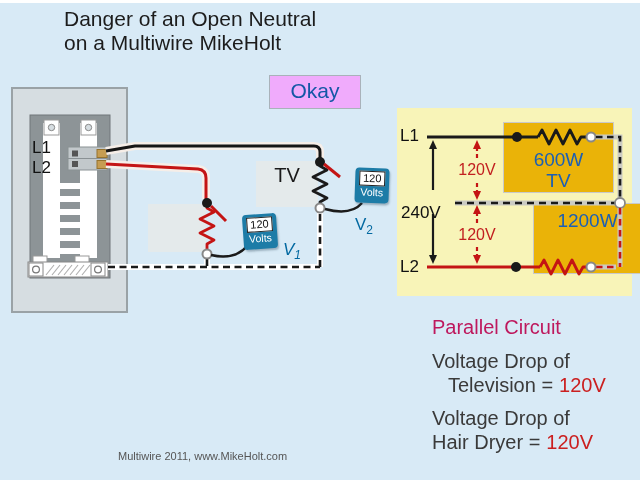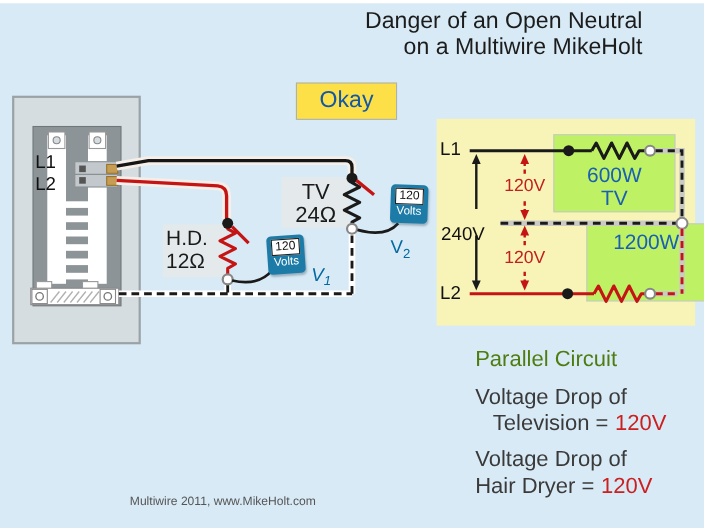--- a/index.html
+++ b/index.html
@@ -5,38 +5,38 @@
   html,body{margin:0;padding:0;}
   #stage{
     position:relative;width:640px;height:480px;overflow:hidden;
     background:#d8eaf6;
     font-family:"Liberation Sans","DejaVu Sans",sans-serif;
     color:#1a1a1a;
   }
   .abs{position:absolute;}
   #top-strip{left:0;top:0;width:640px;height:3px;background:#ffffff;}
   
-  #title{left:64px;top:7px;width:520px;text-align:right;font-size:21px;line-height:24px;color:#1c1c1c;}
-  
-  #okay-box{left:269px;top:75px;width:90px;height:32px;background:#fde047;border:1px solid #a9b2ba;
+  #title{left:64px;top:7px;width:520px;text-align:left;font-size:21px;line-height:24px;color:#1c1c1c;}
+  
+  #okay-box{left:269px;top:75px;width:90px;height:32px;background:#f0abfc;border:1px solid #a9b2ba;
     text-align:center;line-height:30px;font-size:21px;color:#1457a6;}
   
   .panel-label{font-size:17px;color:#111;}
   #label-l1{left:32px;top:138px;}
   #label-l2{left:32px;top:158px;}
   
   .plate{background:rgba(228,233,233,0.93);}
   #plate-hd{left:148px;top:204px;width:58px;height:48px;}
   #plate-tv{left:256px;top:161px;width:62px;height:46px;}
   .plate-text{font-size:19px;line-height:21px;color:#1a1a1a;}
   #text-hd{left:151px;top:207px;}
   #text-tv{left:256px;top:165px;width:62px;text-align:center;font-size:20px;}
   
   #yellow-panel{left:397px;top:108px;width:235px;height:188px;background:#f8f4b8;}
-  .white-box{background:#bef264;border:1px solid #c9c9c9;text-align:center;
+  .white-box{background:#eab308;border:1px solid #c9c9c9;text-align:center;
     font-size:19px;line-height:21px;color:#1b5fb4;}
   #white-box-tv{left:503px;top:122px;width:109px;height:69px;padding-top:0;}
   #white-box-tv .box-text{margin-top:26px;}
   #white-box-hd{left:505px;top:203px;width:107px;height:69px;margin-left:28px;}
   #white-box-hd .box-text{margin-top:6px;}
   .ylabel{font-size:17px;color:#111;}
   #ylabel-l1{left:400px;top:126px;}
   #ylabel-l2{left:400px;top:257px;}
   #ylabel-240{left:401px;top:203px;}
   .red-volt{left:452px;width:50px;text-align:center;font-size:16px;color:#c22020;}
@@ -52,21 +52,21 @@
   .meter .unit{font-size:10.5px;line-height:12px;color:#fff;}
   .vlabel{font-size:17px;color:#0369a1;}
   .vlabel sub{font-size:12px;}
   #vlabel-1{left:283px;top:240px;font-style:italic;}
   #vlabel-2{left:355px;top:215px;}
   
   #banner{left:97px;top:321px;width:230px;height:43px;background:#17699c;
     text-align:center;line-height:43px;font-size:23px;color:#f4f8fb;}
   
   .summary-line{font-size:20px;color:#3a3a3a;line-height:23px;}
-  #summary-heading{left:432px;top:316px;font-size:20px;color:#4d7c0f;}
+  #summary-heading{left:432px;top:316px;font-size:20px;color:#be185d;}
   #sum-r1l1{left:432px;top:350px;}
   #sum-r1l2{left:448px;top:374px;}
   #sum-r2l1{left:432px;top:407px;}
   #sum-r2l2{left:432px;top:431px;}
   .value-red{color:#cb2020;margin-left:6px;}
   
   #footer{left:118px;top:450px;font-size:11px;color:#555;}
   #wires-svg{left:0;top:0;pointer-events:none;}
 </style>
 </head>
@@ -227,27 +227,22 @@
     <div>on a Multiwire MikeHolt</div>
   </div>
 
   <div id="okay-box" class="abs">
     <span>Okay</span>
   </div>
 
   <div id="label-l1" class="abs panel-label">L1</div>
   <div id="label-l2" class="abs panel-label">L2</div>
 
-  <div id="text-hd" class="abs plate-text">
-    <div>H.D.</div>
-    <div>12Ω</div>
-  </div>
   <div id="text-tv" class="abs plate-text">
     <div>TV</div>
-    <div>24Ω</div>
   </div>
 
   <div id="meter-v1" class="abs meter">
     <span class="reading">120</span>
     <div class="unit">Volts</div>
   </div>
   <div id="meter-v2" class="abs meter">
     <span class="reading">120</span>
     <div class="unit">Volts</div>
   </div>

